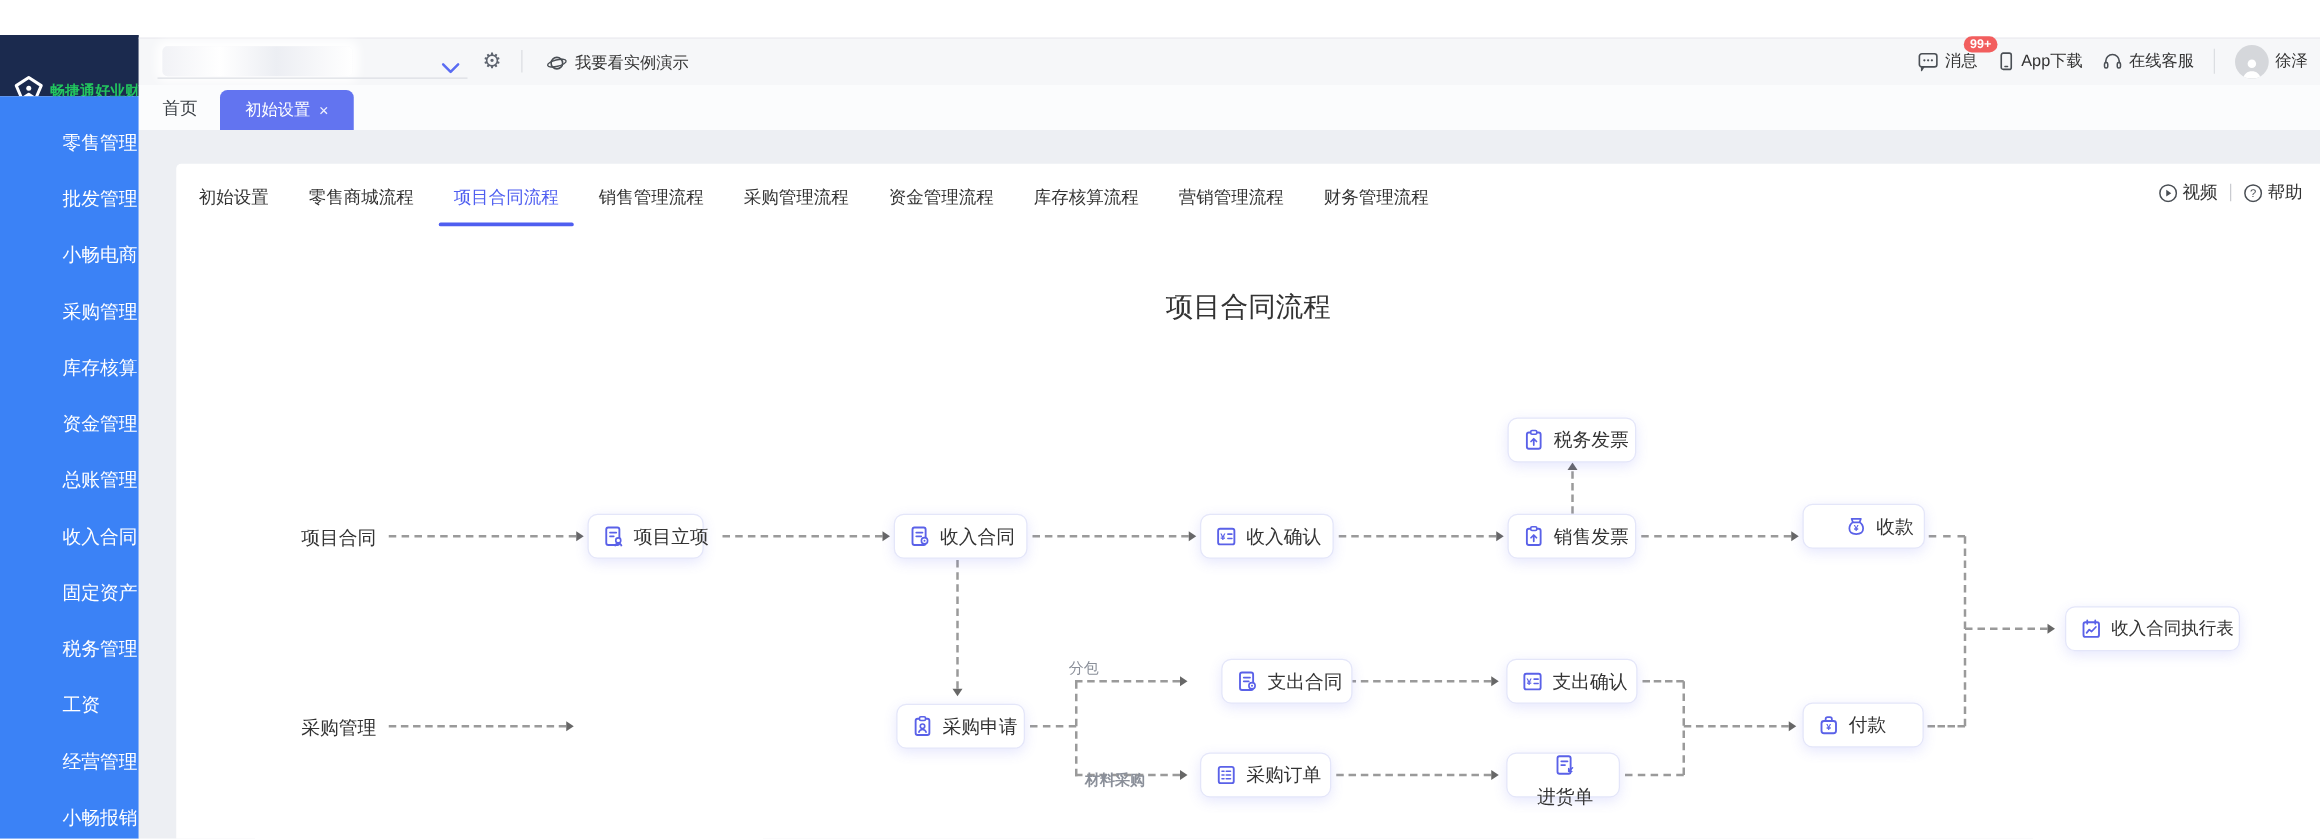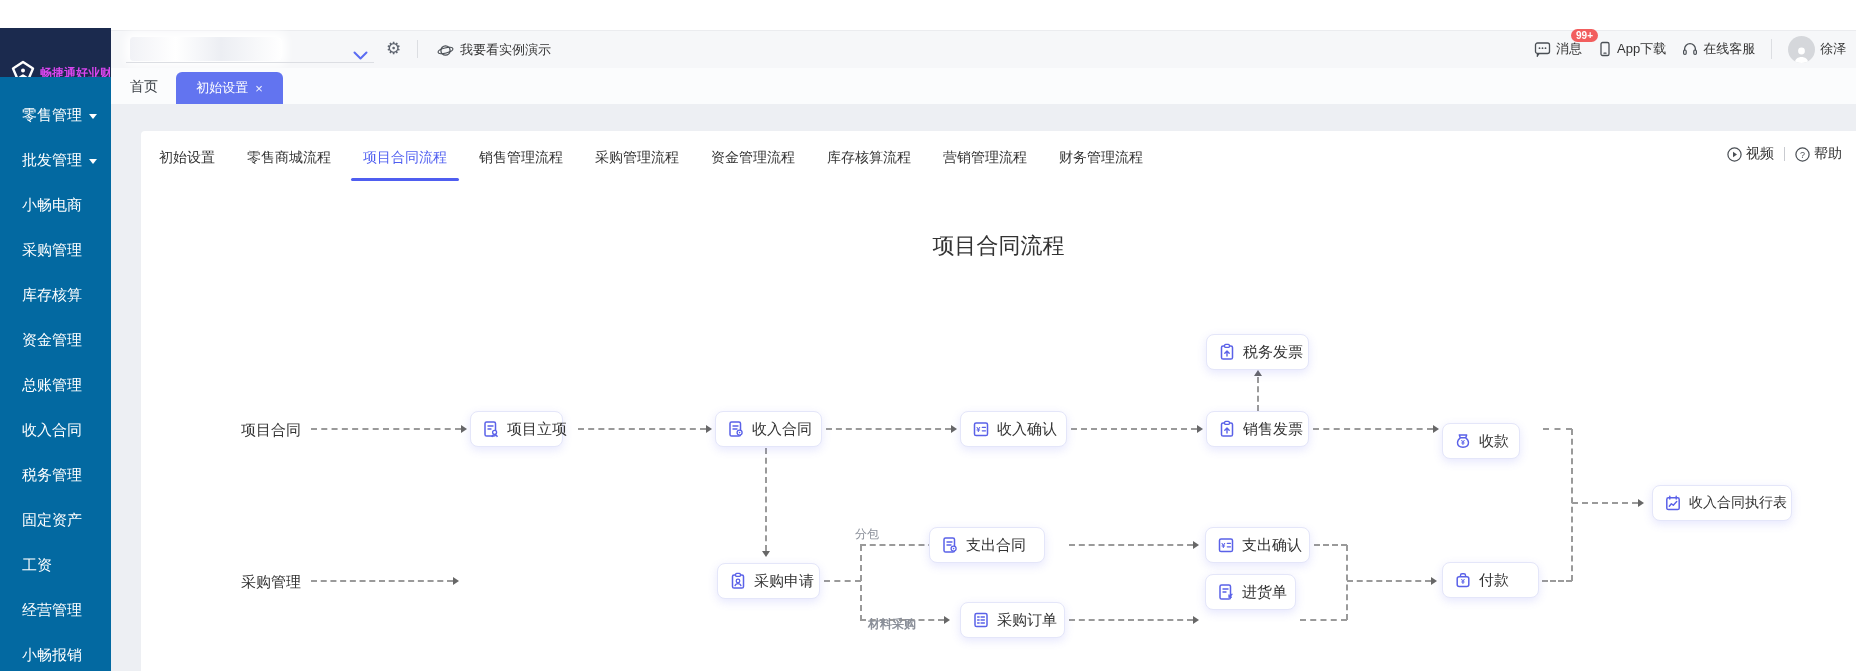--- a/index.html
+++ b/index.html
@@ -4,21 +4,21 @@
 <style>
   html,body{margin:0;padding:0;}
   body{
     position:relative;width:1856px;height:671px;overflow:hidden;background:#ffffff;
     font-family:"Liberation Sans",sans-serif;color:#333;
   }
   
   .header{position:absolute;left:111px;top:30px;right:0;height:38px;background:#f6f7f9;border-top:1px solid #ebecef;}
   .logo-block{position:absolute;left:0;top:28px;width:111px;height:49px;background:#1b2a4e;}
   .logo-mark{position:absolute;left:10px;top:32px;}
-  .brand-name{position:absolute;left:40px;top:37px;font-size:12px;color:#d946ef;font-weight:bold;white-space:nowrap;width:70px;overflow:hidden;}
+  .brand-name{position:absolute;left:40px;top:37px;font-size:12px;color:#22c55e;font-weight:bold;white-space:nowrap;width:70px;overflow:hidden;}
   .brand-edition{position:absolute;left:8px;top:56px;font-size:12px;color:#fff;}
   .company-mask{position:absolute;left:130px;top:37px;width:152px;height:24px;border-radius:4px;
     background:linear-gradient(90deg,#f1f2f6,#ffffff 30%,#eceef3 60%,#ffffff);box-shadow:0 0 8px 5px rgba(255,255,255,.95);}
   .company-underline{position:absolute;left:126px;top:62px;width:248px;border-bottom:1px solid #dcdee3;}
   .hdr-chevron{position:absolute;left:353px;top:46px;}
   .hdr-gear{position:absolute;left:386px;top:40px;font-size:17px;color:#5f6570;line-height:18px;cursor:pointer;}
   .hdr-div1{position:absolute;left:417px;top:40px;height:18px;border-left:1px solid #dcdee2;}
   .hdr-demo{position:absolute;left:437px;top:41px;display:flex;align-items:center;gap:6px;font-size:13px;color:#333;cursor:pointer;}
   .hdr-right{position:absolute;left:1534px;top:30px;height:38px;display:flex;align-items:center;gap:16px;}
   .hdr-item{display:flex;align-items:center;gap:5px;font-size:13px;color:#333;cursor:pointer;position:relative;white-space:nowrap;}
@@ -26,21 +26,21 @@
   .hdr-div2{height:20px;border-left:1px solid #dcdee2;}
   .avatar{width:27px;height:27px;border-radius:50%;background:#d5d7db;display:flex;align-items:flex-end;justify-content:center;overflow:hidden;}
   .user-name{font-size:13px;color:#333;white-space:nowrap;}
   
   .tabstrip{position:absolute;left:111px;top:68px;right:0;height:36px;background:#fbfcfd;}
   .wtab-home{position:absolute;left:19px;top:0;height:36px;line-height:36px;font-size:14px;color:#3a3f45;cursor:pointer;}
   .wtab-active{position:absolute;left:65px;top:4px;width:107px;height:32px;background:#6274f0;border-radius:6px 6px 0 0;
     display:flex;align-items:center;justify-content:center;gap:7px;color:#fff;font-size:13px;cursor:pointer;}
   .wtab-close{font-size:13px;line-height:13px;opacity:.9;cursor:pointer;}
   
-  .sidebar{position:absolute;left:0;top:77px;width:111px;bottom:0;background:#0369a1;padding-top:15px;box-sizing:border-box;}
+  .sidebar{position:absolute;left:0;top:77px;width:111px;bottom:0;background:#3b82f6;padding-top:15px;box-sizing:border-box;padding-left:28px;}
   .side-item{height:45px;line-height:45px;padding-left:22px;color:#fff;font-size:15px;cursor:pointer;white-space:nowrap;}
   .caret{display:inline-block;margin-left:7px;vertical-align:middle;width:0;height:0;border-left:4px solid transparent;border-right:4px solid transparent;border-top:5px solid #fff;}
   
   .content{position:absolute;left:111px;top:104px;right:0;bottom:0;background:#edeff3;}
   .panel{position:absolute;left:30px;top:27px;right:0;bottom:0;background:#fff;border-radius:4px 0 0 0;}
   .ptabs{position:absolute;left:16px;top:0;height:52px;display:flex;align-items:center;gap:28px;}
   .ptab{font-size:14px;color:#333;cursor:pointer;padding:0 2px;height:52px;line-height:52px;position:relative;white-space:nowrap;}
   .ptab.active{color:#4f5ef0;}
   .ptab.active::after{content:"";position:absolute;left:-10px;right:-10px;bottom:2px;height:3px;border-radius:2px;background:#4f5ef0;}
   .panel-actions{position:absolute;right:14px;top:0;height:46px;display:flex;align-items:center;gap:8px;font-size:14px;color:#333;}
@@ -58,27 +58,27 @@
   .ar{position:absolute;width:0;height:0;}
   .ar.r{border-top:4px solid transparent;border-bottom:4px solid transparent;border-left:6px solid #676767;}
   .ar.u{border-left:4px solid transparent;border-right:4px solid transparent;border-bottom:6px solid #676767;}
   .ar.d{border-left:4px solid transparent;border-right:4px solid transparent;border-top:6px solid #676767;}
   .edge-label{position:absolute;font-size:12px;color:#8a8f99;white-space:nowrap;}
   #n1{left:329px;top:280px;width:93px;}
   #n2{left:574px;top:280px;width:107px;}
   #n3{left:819px;top:280px;width:107px;}
   #n4{left:1065px;top:203px;width:103px;}
   #n5{left:1065px;top:280px;width:103px;}
-  #n6{left:1301px;top:292px;width:78px;}
+  #n6{left:1301px;top:272px;width:98px;justify-content:flex-end;}
   #n7{left:1511px;top:354px;width:140px;font-size:14px;align-items:center;}
   #n8{left:576px;top:432px;width:103px;}
-  #n9{left:788px;top:396px;width:116px;}
+  #n9{left:836px;top:396px;width:105px;}
   #n10{left:1064px;top:396px;width:105px;}
   #n11{left:819px;top:471px;width:105px;}
-  #n12{left:1064px;top:443px;width:91px;}
+  #n12{left:1064px;top:471px;width:91px;flex-direction:column;}
   #n13{left:1301px;top:431px;width:97px;}
 </style>
 </head>
 <body>
 
 <div class="logo-block">
   <span class="logo-mark">
     <svg width="26" height="24" viewBox="0 0 26 24">
         <path d="M13 2L23 8.5 18.5 19 13 15.5 7.5 19 3 8.5z" fill="none" stroke="#fff" stroke-width="2.4" stroke-linejoin="round"></path>
         <circle cx="13" cy="10.5" r="2" fill="#fff"></circle>
@@ -90,22 +90,22 @@
 
 <div class="sidebar">
   <div class="side-item"><span>零售管理</span><span class="caret"></span></div>
   <div class="side-item"><span>批发管理</span><span class="caret"></span></div>
   <div class="side-item"><span>小畅电商</span></div>
   <div class="side-item"><span>采购管理</span></div>
   <div class="side-item"><span>库存核算</span></div>
   <div class="side-item"><span>资金管理</span></div>
   <div class="side-item"><span>总账管理</span></div>
   <div class="side-item"><span>收入合同</span></div>
+  <div class="side-item"><span>固定资产</span></div>
   <div class="side-item"><span>税务管理</span></div>
-  <div class="side-item"><span>固定资产</span></div>
   <div class="side-item"><span>工资</span></div>
   <div class="side-item"><span>经营管理</span></div>
   <div class="side-item"><span>小畅报销</span></div>
 </div>
 
 <div class="header"></div>
 <div class="company-mask"></div>
 <div class="company-underline"></div>
 <span class="hdr-chevron">
   <svg width="15" height="9" viewBox="0 0 15 9">

